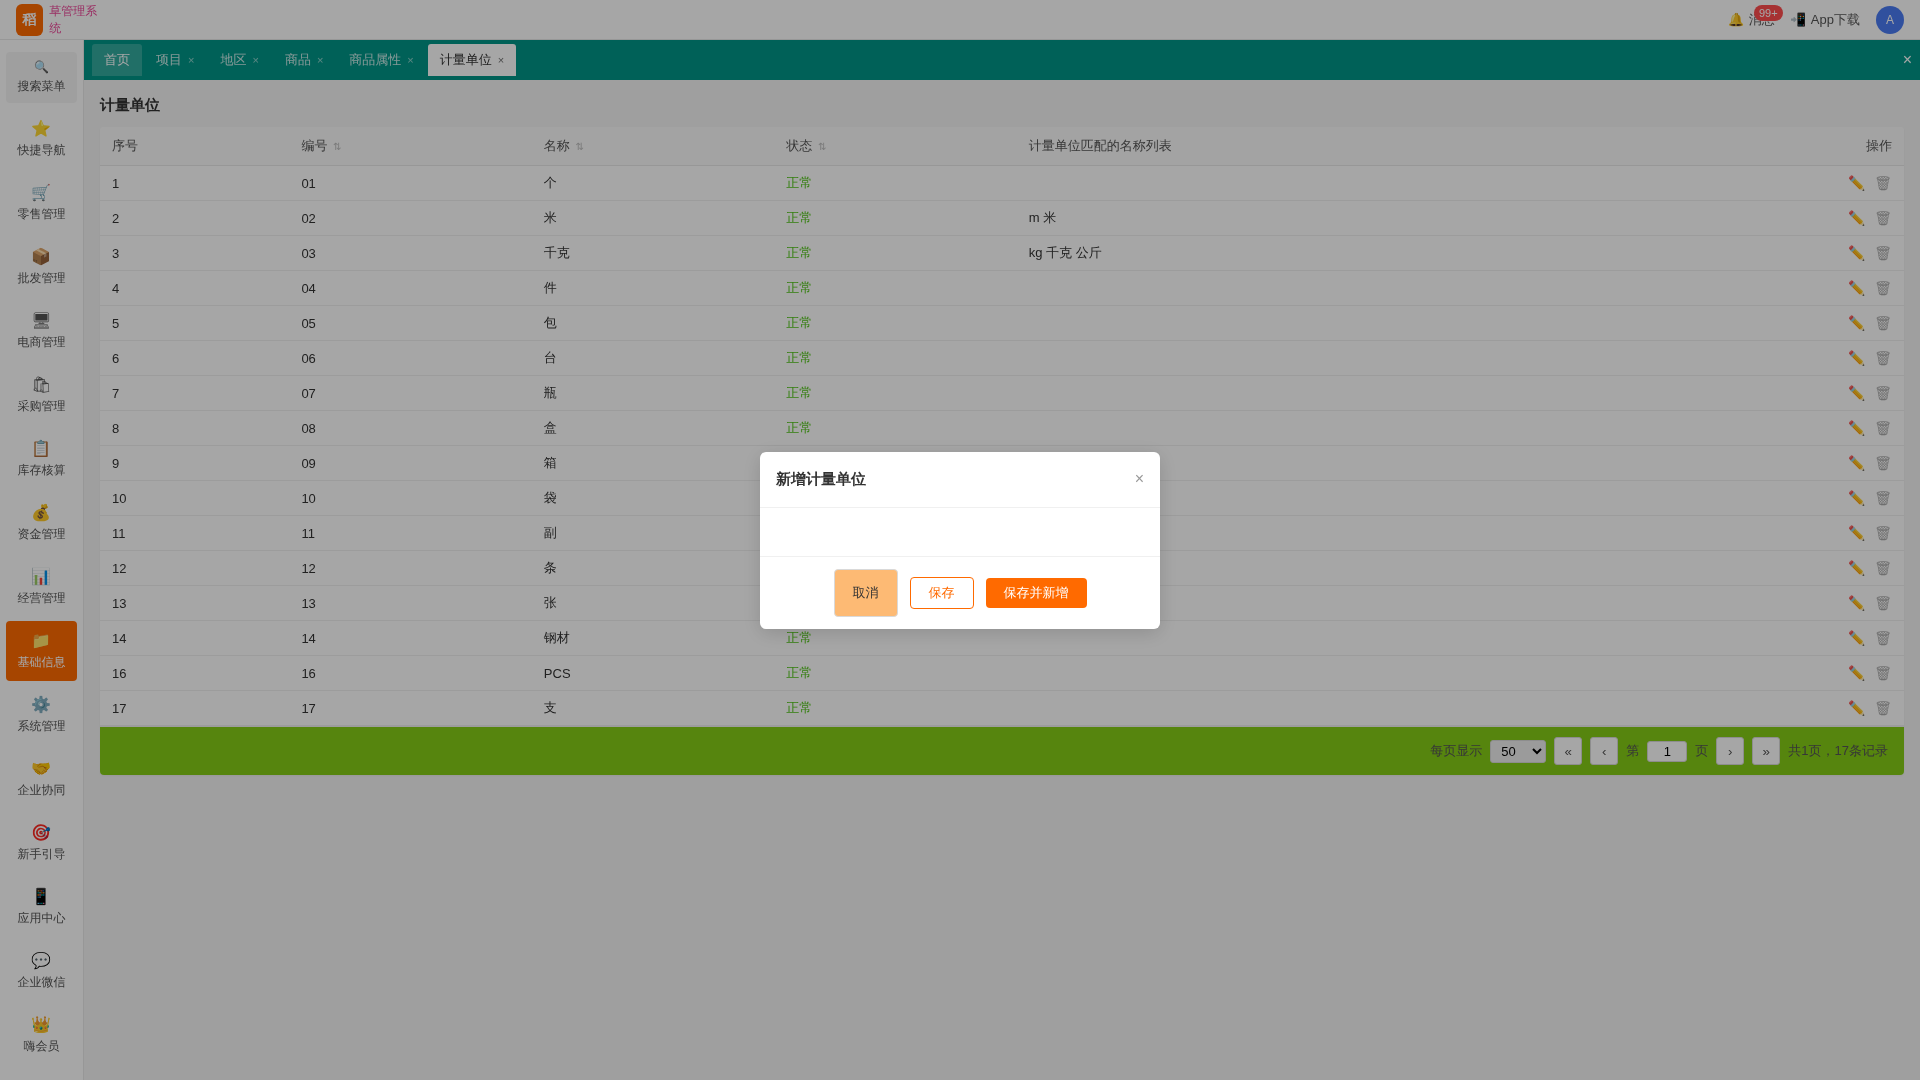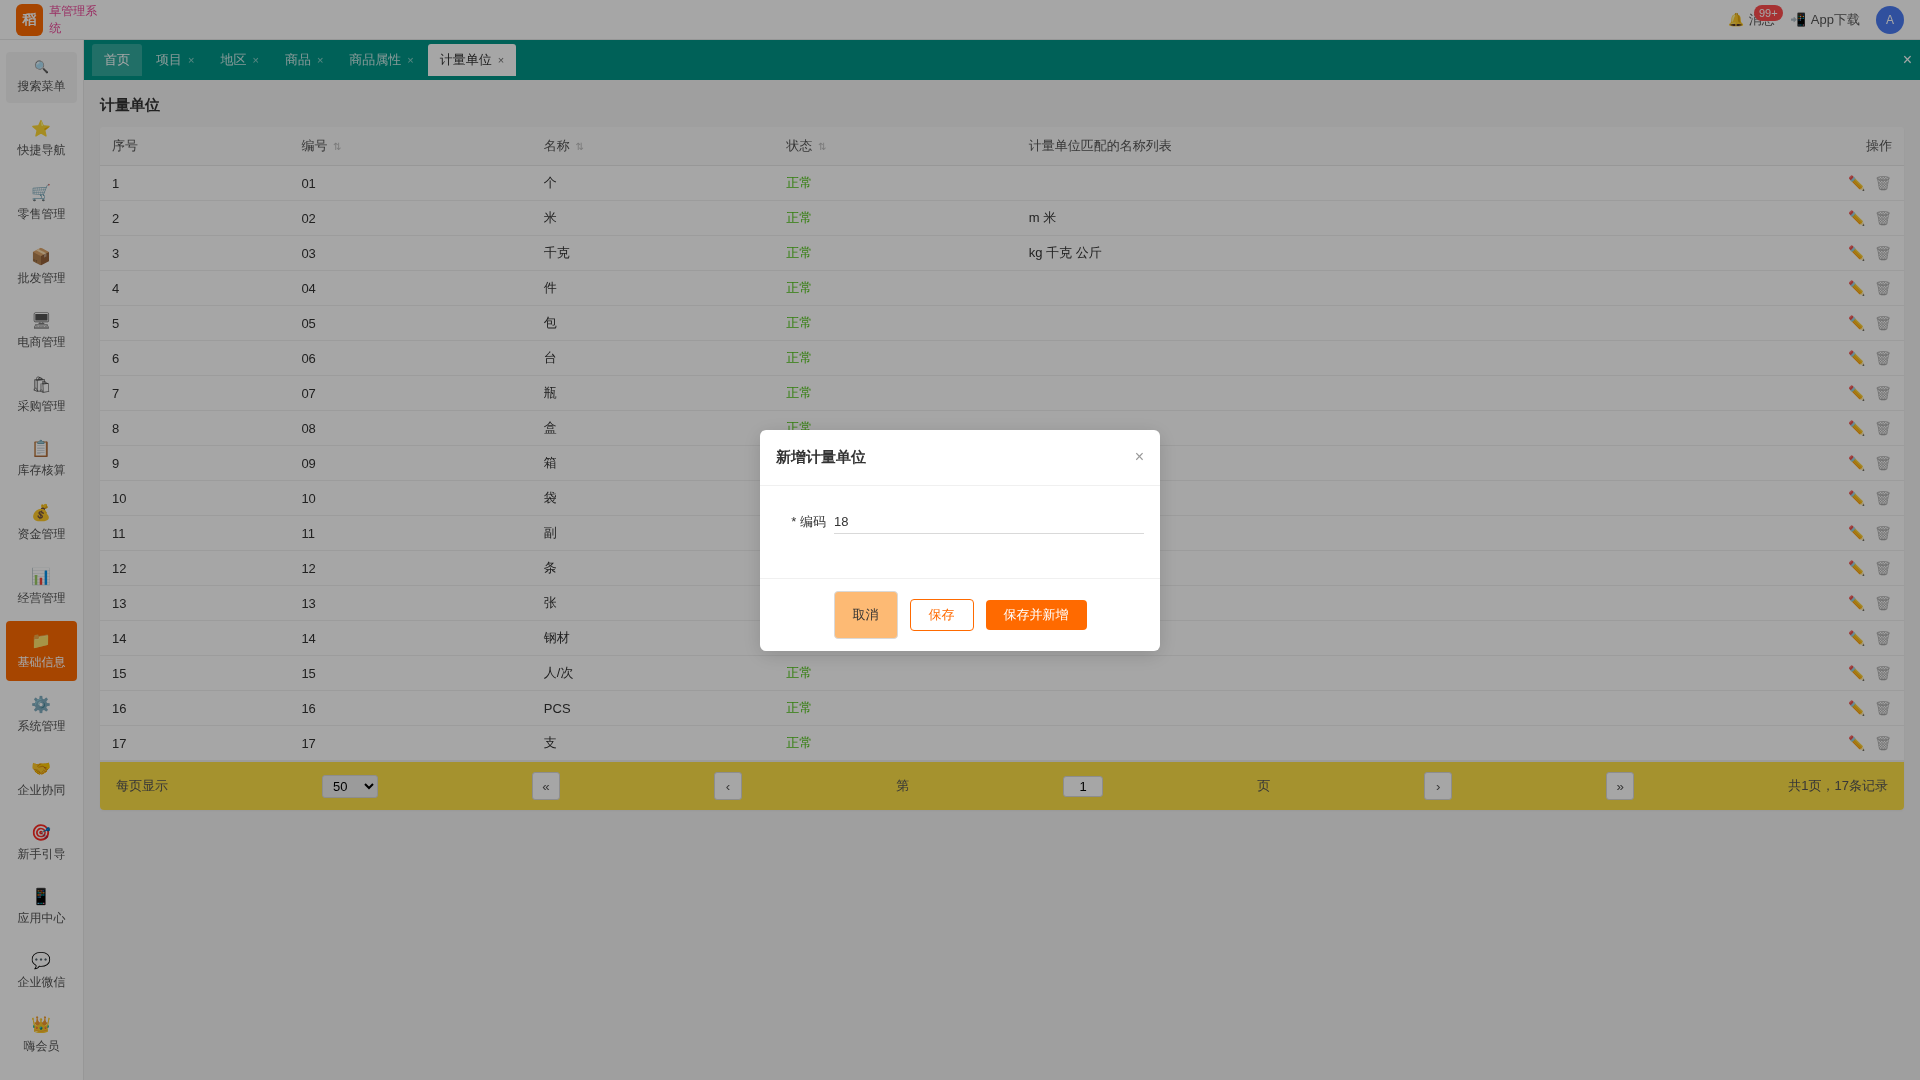--- a/index.html
+++ b/index.html
@@ -49,21 +49,21 @@
 
     table { width: 100%; border-collapse: collapse; }
     thead tr { background: #fafafa; border-bottom: 1px solid #e8e8e8; }
     th { padding: 10px 12px; text-align: left; font-size: 13px; color: #555; font-weight: 500; border-bottom: 1px solid #e8e8e8; white-space: nowrap; }
     td { padding: 8px 12px; font-size: 13px; color: #333; border-bottom: 1px solid #f0f0f0; }
     .status-normal { color: #52c41a; }
     .action-icons { display: flex; gap: 8px; }
     .action-icon { color: #aaa; cursor: pointer; font-size: 14px; }
 
     
-    .pagination-bar { display: flex; align-items: center; justify-content: space-between; padding: 10px 16px; gap: 16px; font-size: 13px; color: #555; background: #fde047; border-top: 1px solid #f0f0f0; }
+    .pagination-bar { display: flex; align-items: center; justify-content: flex-end; padding: 10px 16px; gap: 8px; font-size: 13px; color: #555; background: #84cc16; border-top: 1px solid #f0f0f0; }
     .page-select { border: 1px solid #d9d9d9; border-radius: 3px; padding: 2px 6px; font-size: 13px; }
     .page-btn { width: 28px; height: 28px; display: flex; align-items: center; justify-content: center; border: 1px solid #d9d9d9; border-radius: 3px; cursor: pointer; background: #fff; color: #555; }
     .page-input { width: 40px; border: 1px solid #d9d9d9; border-radius: 3px; padding: 2px 4px; text-align: center; font-size: 13px; }
 
     
     .overlay { position: fixed; top: 0; left: 0; width: 1920px; height: 1080px; background: rgba(0,0,0,0.35); z-index: 100; display: flex; align-items: center; justify-content: center; }
     .modal { background: #fff; border-radius: 6px; width: 400px; box-shadow: 0 4px 20px rgba(0,0,0,0.15); overflow: hidden; }
     .modal-header { padding: 18px 16px; display: flex; align-items: center; justify-content: space-between; border-bottom: 1px solid #f0f0f0; }
     .modal-title { font-size: 15px; font-weight: 600; color: #333; }
     .modal-close { cursor: pointer; color: #999; font-size: 16px; }
@@ -402,33 +402,20 @@
       <div class="action-icons" style="justify-content:flex-end;">
         <span class="action-icon">✏️</span>
         <span class="action-icon">🗑</span>
       </div>
     </td>
   </tr>
               <tr>
     <td>14</td>
     <td>14</td>
     <td>钢材</td>
-    <td><span class="status-normal">正常</span></td>
-    <td></td>
-    <td style="text-align:right;">
-      <div class="action-icons" style="justify-content:flex-end;">
-        <span class="action-icon">✏️</span>
-        <span class="action-icon">🗑</span>
-      </div>
-    </td>
-  </tr>
-              <tr>
-    <td>15</td>
-    <td>15</td>
-    <td>人/次</td>
     <td><span class="status-normal">正常</span></td>
     <td></td>
     <td style="text-align:right;">
       <div class="action-icons" style="justify-content:flex-end;">
         <span class="action-icon">✏️</span>
         <span class="action-icon">🗑</span>
       </div>
     </td>
   </tr>
               <tr>
@@ -482,26 +469,20 @@
   </div>
 </div>
 
 <div class="overlay">
   <div class="modal">
     <div class="modal-header">
       <span class="modal-title">新增计量单位</span>
       <span class="modal-close">×</span>
     </div>
     <div class="modal-body">
-      <div class="form-row">
-        <span class="form-label">
-          <span>* 编码</span>
-        </span>
-        <input class="form-input" type="text" value="18" style="">
-      </div>
     </div>
     <div class="modal-footer">
       <button class="btn-cancel">取消</button>
       <button class="btn-save">保存</button>
       <button class="btn-save-new">保存并新增</button>
     </div>
   </div>
 </div>
 
 </body></html>

